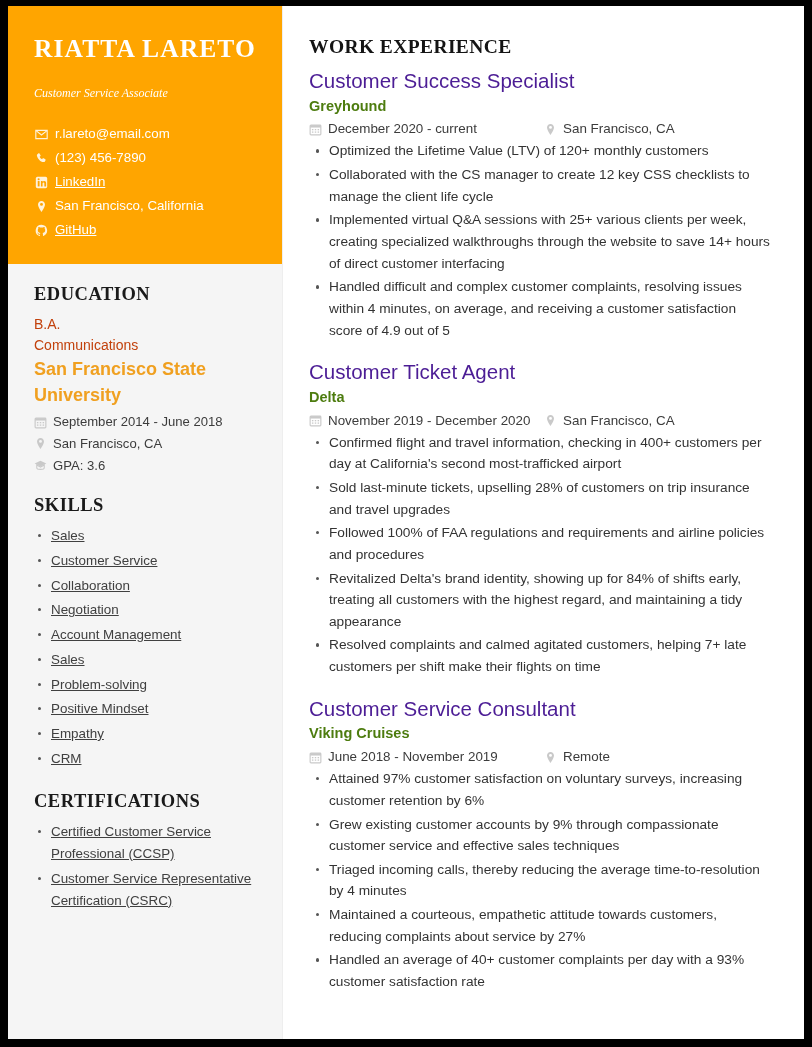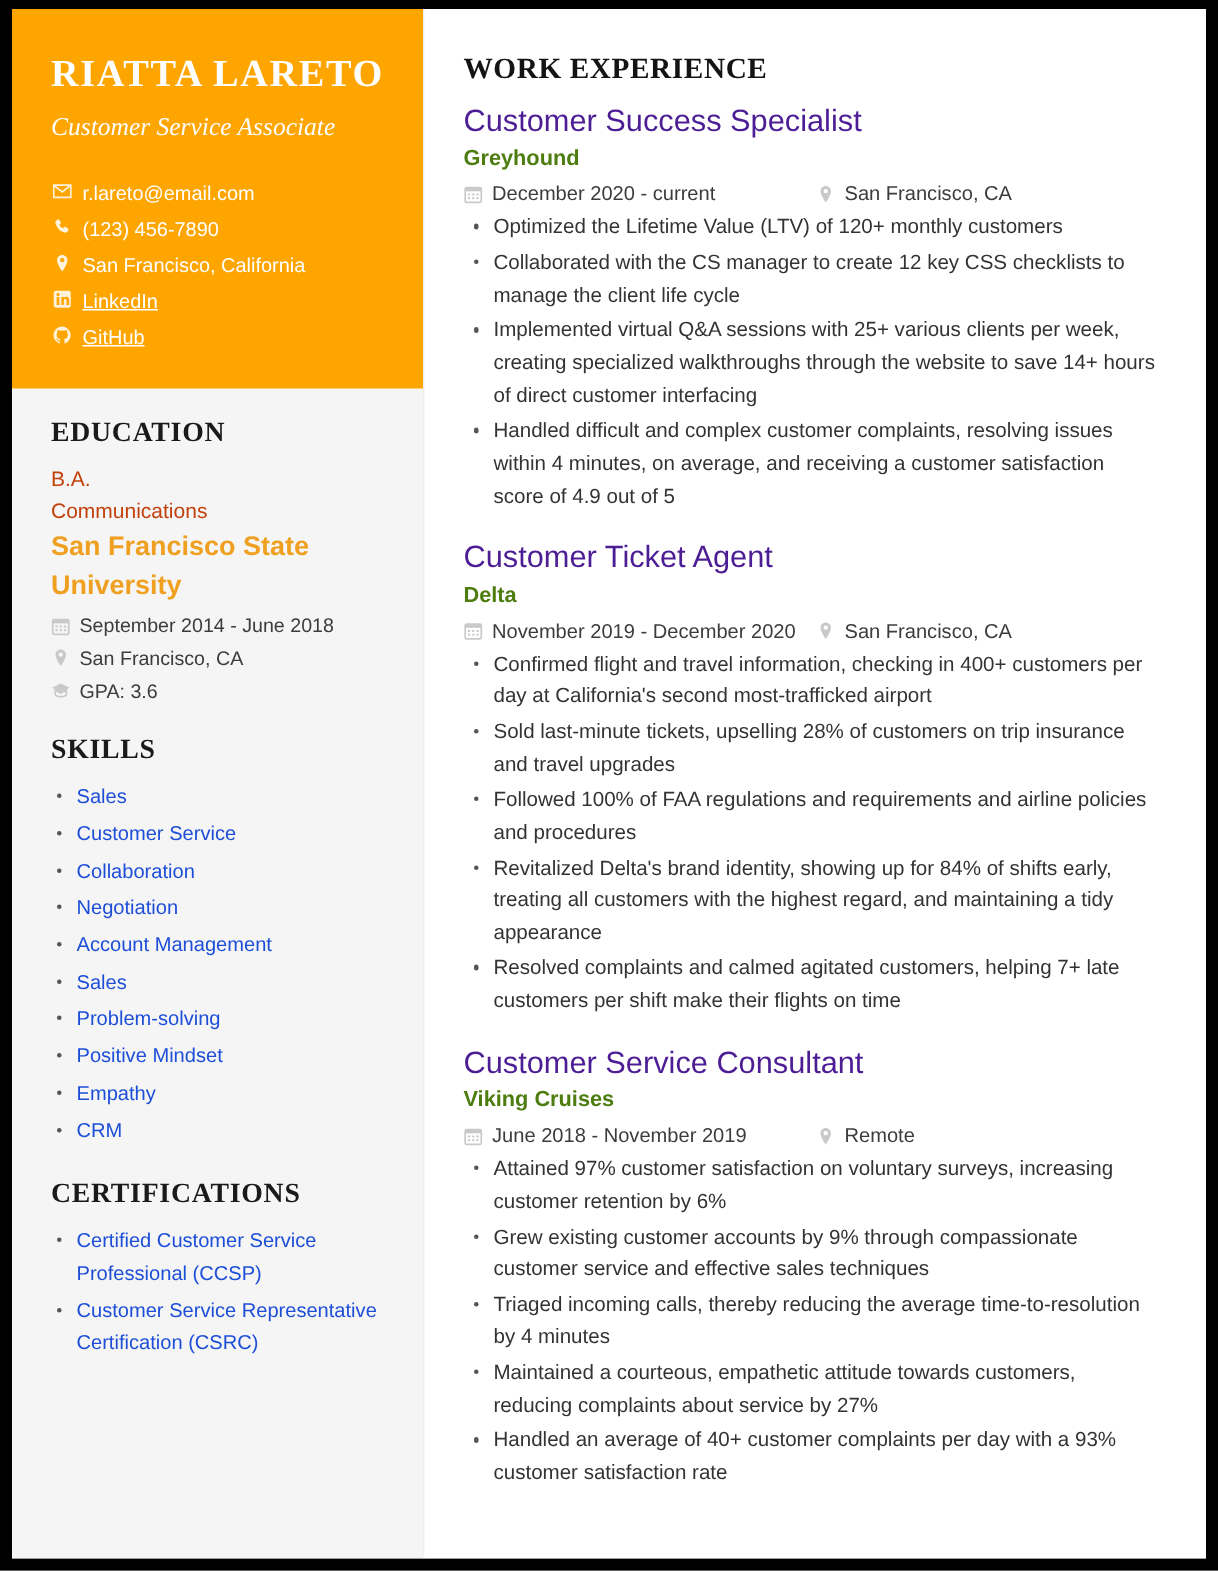--- a/index.html
+++ b/index.html
@@ -48,34 +48,34 @@
     font-weight: bold;
     font-size: 25.5px;
     letter-spacing: 1.1px;
     color: #ffffff;
     line-height: 1.15;
   }
 
   .job-title {
     font-family: "Liberation Serif", serif;
     font-style: italic;
-    font-size: 17px;
+    font-size: 12px;
     color: #ffffff;
     line-height: 1.38;
-    margin-top: 10px;
+    margin-top: 22px;
   }
 
   .contact-list {
     margin-top: 24px;
     list-style: none;
   }
 
   .contact-item {
     display: flex;
-    align-items: flex-start;
+    align-items: flex-end;
     gap: 7px;
     color: #ffffff;
     font-size: 13.3px;
     line-height: 1.2;
     margin-bottom: 8px;
   }
   .contact-item:last-child { margin-bottom: 0; }
 
   .contact-item .ico {
     width: 14px;
@@ -137,23 +137,24 @@
     color: #c9c9c9;
   }
   .meta-line .ico svg { display: block; }
 
   .bullet-list { list-style: none; margin-top: 2px; }
 
   .bullet-list li {
     position: relative;
     padding-left: 17px;
     font-size: 13.4px;
-    color: #1d4ed8;
+    color: #404040;
     line-height: 1.62;
     margin-bottom: 3px;
+    text-decoration: underline;
   }
   .bullet-list li::before {
     content: "";
     position: absolute;
     left: 4px;
     top: 9px;
     width: 3px;
     height: 3px;
     border-radius: 50%;
     background: #555555;
@@ -260,35 +261,35 @@
               <span class="ico">
                 <svg width="13" height="13" viewBox="0 0 16 16" fill="#ffffff">
                   <path d="M4.3 1.6c.5-.3 1.1-.1 1.4.4l1.1 1.9c.3.5.1 1.1-.3 1.4l-.8.6c.5 1.4 1.6 2.5 3 3l.6-.8c.3-.4.9-.6 1.4-.3l1.9 1.1c.5.3.7.9.4 1.4l-.8 1.3c-.3.5-.9.8-1.5.7C7.3 12.7 3.3 8.7 2.3 4.2c-.1-.6.2-1.2.7-1.5z"></path>
                 </svg>
               </span>
               <span>(123) 456-7890</span>
             </li>
             <li class="contact-item">
               <span class="ico">
                 <svg width="13" height="13" viewBox="0 0 16 16" fill="#ffffff">
-                  <path d="M8 1.2c-2.4 0-4.3 1.9-4.3 4.3 0 3.2 4.3 9.3 4.3 9.3s4.3-6.1 4.3-9.3c0-2.4-1.9-4.3-4.3-4.3zm0 6a1.8 1.8 0 110-3.6 1.8 1.8 0 010 3.6z"></path>
-                </svg>
-              </span>
-              <span>San Francisco, California</span>
-            </li>
-            <li class="contact-item">
-              <span class="ico">
-                <svg width="13" height="13" viewBox="0 0 16 16" fill="#ffffff">
                   <rect x="1" y="1" width="14" height="14" rx="2"></rect>
                   <rect x="3.4" y="6.2" width="2.2" height="6.6" fill="#ffa500"></rect>
                   <circle cx="4.5" cy="4" r="1.25" fill="#ffa500"></circle>
                   <path d="M7.3 6.2h2.1v.9c.4-.7 1.1-1.05 2-1.05 1.5 0 2.3.95 2.3 2.7v4.05h-2.2V9.2c0-.9-.35-1.35-1.05-1.35-.75 0-1.15.5-1.15 1.4v3.55H7.3z" fill="#ffa500"></path>
                 </svg>
               </span>
               <span class="contact-link">LinkedIn</span>
+            </li>
+            <li class="contact-item">
+              <span class="ico">
+                <svg width="13" height="13" viewBox="0 0 16 16" fill="#ffffff">
+                  <path d="M8 1.2c-2.4 0-4.3 1.9-4.3 4.3 0 3.2 4.3 9.3 4.3 9.3s4.3-6.1 4.3-9.3c0-2.4-1.9-4.3-4.3-4.3zm0 6a1.8 1.8 0 110-3.6 1.8 1.8 0 010 3.6z"></path>
+                </svg>
+              </span>
+              <span>San Francisco, California</span>
             </li>
             <li class="contact-item">
               <span class="ico">
                 <svg width="13" height="13" viewBox="0 0 16 16" fill="#ffffff">
                   <path d="M8 .8a7.2 7.2 0 00-2.3 14c.36.07.49-.15.49-.35v-1.3c-2 .43-2.43-.96-2.43-.96-.33-.84-.8-1.06-.8-1.06-.66-.45.05-.44.05-.44.73.05 1.11.75 1.11.75.65 1.1 1.7.79 2.11.6.07-.47.25-.79.46-.97-1.6-.18-3.28-.8-3.28-3.56 0-.79.28-1.43.74-1.93-.07-.18-.32-.91.07-1.9 0 0 .6-.2 1.98.73a6.9 6.9 0 013.6 0c1.37-.93 1.97-.73 1.97-.73.4.99.15 1.72.07 1.9.47.5.74 1.14.74 1.93 0 2.77-1.68 3.38-3.28 3.56.26.22.49.66.49 1.33v1.97c0 .2.13.43.49.35A7.2 7.2 0 008 .8z"></path>
                 </svg>
               </span>
               <span class="contact-link">GitHub</span>
             </li>
           </ul>

